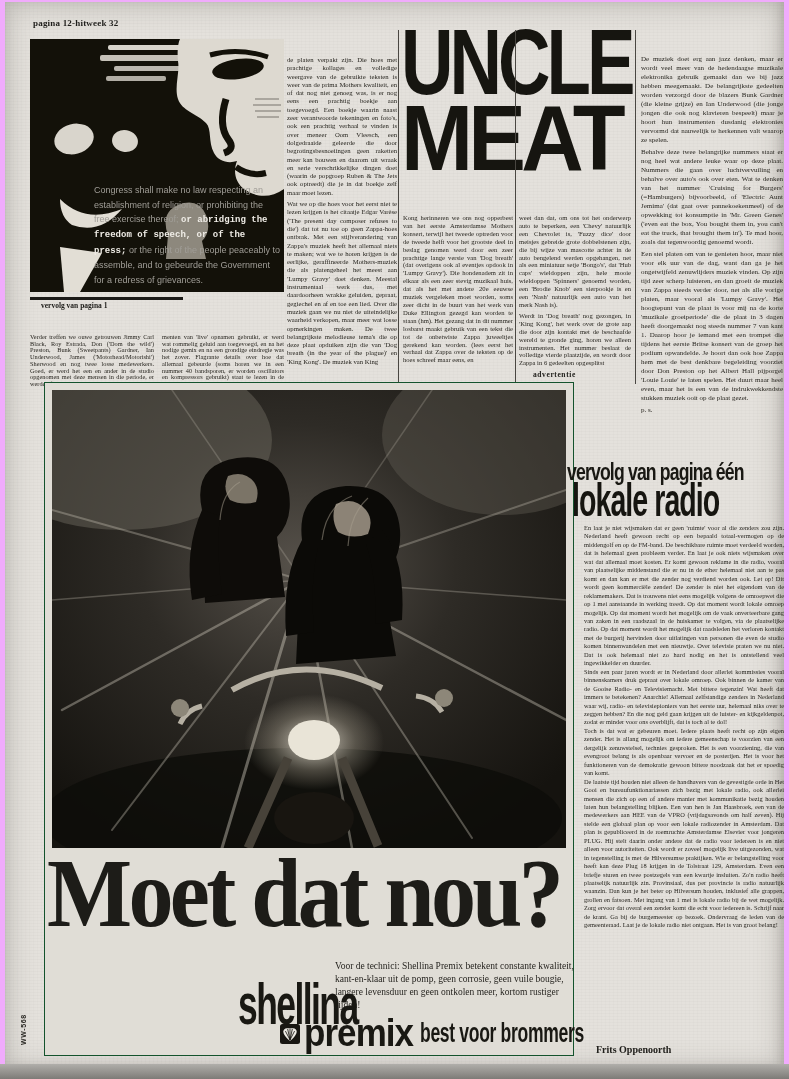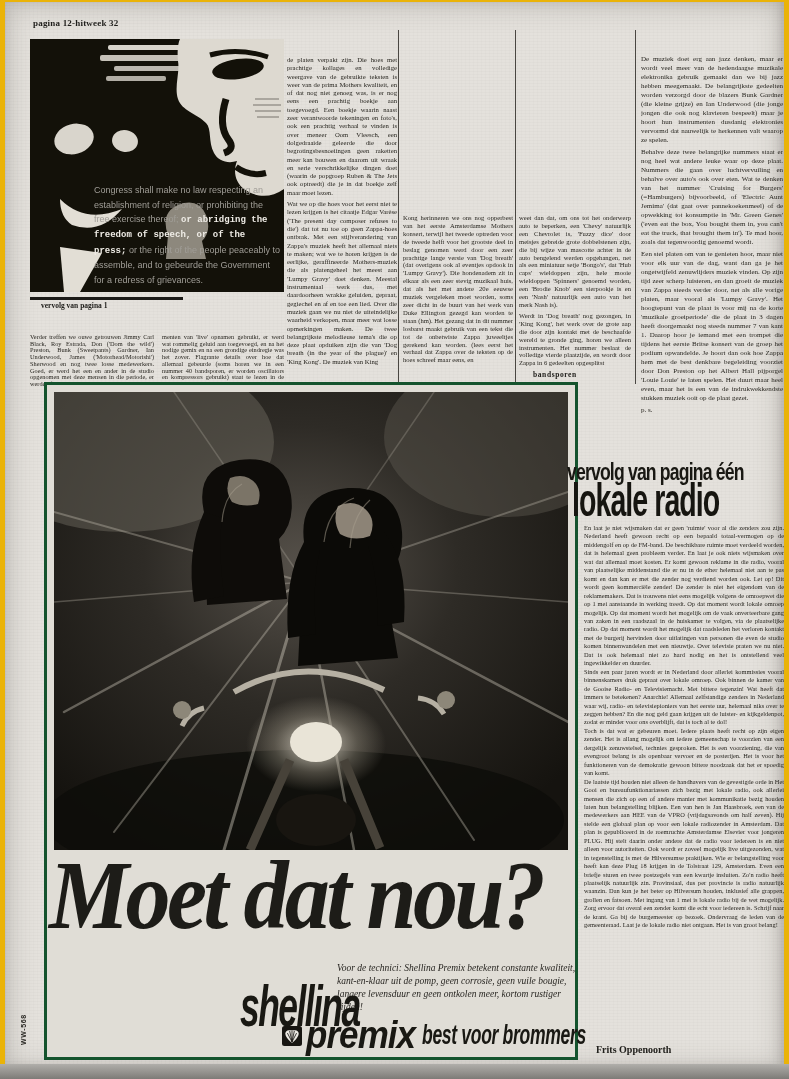--- a/index.html
+++ b/index.html
@@ -1,18 +1,18 @@
 <!DOCTYPE html>
 <html><head>
 <meta charset="utf-8">
 <title>pagina 12 - hitweek 32</title>
 <style>
   html,body{margin:0;padding:0;background:#8f8d89;}
   .page{position:relative;width:789px;height:1079px;overflow:hidden;
-        background:#eab308;font-family:"Liberation Serif","DejaVu Serif",serif;color:#26241f;}
+        background:#f0abfc;font-family:"Liberation Serif","DejaVu Serif",serif;color:#26241f;}
   .paper{position:absolute;left:5px;top:2px;width:779px;height:1069px;background:#e4e1dc;
          box-shadow:inset 0 0 28px rgba(90,86,80,.35), inset -3px -4px 10px rgba(120,116,110,.25);}
   .paper::before{content:"";position:absolute;inset:0;
          background:repeating-linear-gradient(0deg, rgba(70,65,58,.025) 0 1px, transparent 1px 3px),
                     repeating-linear-gradient(90deg, rgba(70,65,58,.018) 0 1px, transparent 1px 4px);}
   .scanband{position:absolute;left:0;top:1064px;width:789px;height:15px;
          background:linear-gradient(#b0aeaa,#7d7b77);}
 
   .hdr{position:absolute;left:33px;top:18px;font-weight:bold;font-size:9px;letter-spacing:.2px;color:#1f1e1b;}
 
@@ -41,21 +41,21 @@
 
   .uncle{position:absolute;left:401px;top:24px;margin:0;
         font-family:"Liberation Sans","DejaVu Sans",sans-serif;font-weight:900;color:#161510;
         font-size:92px;line-height:76px;letter-spacing:-5px;}
   .uncle span{display:block;transform-origin:left top;}
   .uncle .u1{transform:scaleX(.79);}
   .uncle .u2{transform:scaleX(.94);}
 
   
   .advlabel{position:absolute;left:533px;top:370px;font-weight:bold;font-size:7.5px;letter-spacing:.6px;color:#22211d;}
-  .adbox{position:absolute;left:44px;top:382px;width:528px;height:672px;border:3px solid #14532d;background:#e0ddd6;font-style:italic;}
+  .adbox{position:absolute;left:44px;top:382px;width:528px;height:672px;border:1px solid #14532d;background:#e0ddd6;}
   .adphoto{position:absolute;left:7px;top:7px;width:514px;height:458px;background:#16140f;overflow:hidden;}
   .adheadline{position:absolute;left:2px;top:462px;margin:0;font-weight:700;color:#1d1c18;
         font-size:98px;line-height:96px;letter-spacing:-4px;white-space:nowrap;
         transform:scaleX(.92);transform-origin:left top;}
   .adleft{position:absolute;left:11px;top:577px;width:272px;margin:0;font-size:9.5px;line-height:13px;color:#211f1b;}
   .adright{position:absolute;left:290px;top:577px;width:248px;margin:0;font-size:9.5px;line-height:13px;color:#211f1b;}
   .b-shell{position:absolute;left:193px;top:592px;font-family:"Liberation Sans","DejaVu Sans",sans-serif;
         font-weight:900;font-size:58px;line-height:58px;letter-spacing:-2.5px;color:#191813;
         transform:scaleX(.61);transform-origin:left top;}
   .b-prem{position:absolute;left:259px;top:631px;font-family:"Liberation Sans","DejaVu Sans",sans-serif;
@@ -118,40 +118,44 @@
   <div class="c1bar"></div>
   <div class="c1head">vervolg van pagina 1</div>
   <div class="col col-a">Verder treffen we ouwe getrouwen Jimmy Carl Black, Roy Estrada, Don ('Dom the wild') Preston, Bunk (Sweetpants) Gardner, Ian Underwood, James ('Motorhead/Motorishi') Sherwood en nog twee losse medewerkers. Goed, er werd het een en ander in de studio opgenomen met deze mensen in die periode, er werden frag-</div>
   <div class="col col-b">menten van 'live' opnamen gebruikt, er werd wat rommelig geluid aan toegevoegd, en na het nodige gemix en na een grondige eindregie was het zover. Flagrante details over hoe dat allemaal gebeurde (soms horen we in een nummer 40 bandsporen, er worden oscillators en kompressors gebruikt) staat te lezen in de prachtige klaphoes waarin</div>
 
   <div class="col col2">
     <p>de platen verpakt zijn. Die hoes met prachtige kollages en volledige weergave van de gebruikte teksten is weer van de prima Mothers kwaliteit, en of dat nog niet genoeg was, is er nog eens een prachtig boekje aan toegevoegd. Een boekje waarin naast zeer verantwoorde tekeningen en foto's, ook een prachtig verhaal te vinden is over meneer Oom Vleesch, een dolgedraaide geleerde die door begrotingsbesnoeiingen geen raketten meer kan bouwen en daarom uit wraak en serie verschrikkelijke dingen doet (waarin de popgroep Ruben &amp; The Jets ook optreedt) die je in dat boekje zelf maar moet lezen.</p>
     <p>Wat we op die hoes voor het eerst niet te lezen krijgen is het citaatje Edgar Varèse ('The present day composer refuses to die') dat tot nu toe op geen Zappa-hoes ontbrak. Met een stijlverandering van Zappa's muziek heeft het allemaal niets te maken; wat we te horen krijgen is de eerlijke, geraffineerde Mothers-muziek die als platengeheel het meest aan 'Lumpy Gravy' doet denken. Meestal instrumentaal werk dus, met daardoorheen wrakke geluiden, gepraat, gegiechel en af en toe een lied. Over die muziek gaan we nu niet de uiteindelijke waarheid verkopen, maar meer wat losse opmerkingen maken. De twee belangrijkste melodieuse tema's die op deze plaat opduiken zijn die van 'Dog breath (in the year of the plague)' en 'King Kong'. De muziek van King</p>
   </div>
 
+  <h1 class="uncle">
+    <span class="u1">UNCLE</span>
+    <span class="u2">MEAT</span>
+  </h1>
 
   <div class="vrule r1"></div>
   <div class="vrule r2"></div>
   <div class="vrule r3"></div>
 
   <div class="col col3">
     <p>Kong herinneren we ons nog opperbest van het eerste Amsterdamse Mothers konsert, terwijl het tweede optreden voor de tweede helft voor het grootste deel in beslag genomen werd door een zeer prachtige lange versie van 'Dog breath' (dat overigens ook al eventjes opdook in 'Lumpy Gravy'). Die hondenadem zit in elkaar als een zeer stevig muzikaal huis, dat als het met andere 20e eeuwse muziek vergeleken moet worden, soms zeer dicht in de buurt van het werk van Duke Ellington gezegd kan worden te staan (hm). Het gezang dat in dit nummer losbarst maakt gebruik van een tekst die tot de onbetwiste Zappa juweeltjes gerekend kan worden. (lees eerst het verhaal dat Zappa over de teksten op de hoes schreef maar eens, en</p>
   </div>
   <div class="col col4">
     <p>weet dan dat, om ons tot het onderwerp auto te beperken, een 'Chevy' natuurlijk een Chevrolet is, 'Fuzzy dice' door meisjes gebreide grote dobbelstenen zijn, die bij wijze van mascotte achter in de auto bengelend werden opgehangen, net als een miniatuur setje 'Bongo's', dat 'Hub caps' wieldoppen zijn, hele mooie wieldoppen 'Spinners' genoemd worden, een 'Brodie Knob' een sierpookje is en een 'Nash' natuurlijk een auto van het merk Nash is).</p>
     <p>Werdt in 'Dog breath' nog gezongen, in 'King Kong', het werk over de grote aap die door zijn kontakt met de beschaafde wereld te gronde ging, horen we alleen instrumenten. Het nummer beslaat de volledige vierde plaatzijde, en wordt door Zappa in 6 gedeelten opgesplitst</p>
   </div>
   <div class="col col5">
     <p>De muziek doet erg aan jazz denken, maar er wordt veel meer van de hedendaagse muzikale elektronika gebruik gemaakt dan we bij jazz hebben meegemaakt. De belangrijkste gedeelten worden verzorgd door de blazers Bunk Gardner (die kleine grijze) en Ian Underwood (die jonge jongen die ook nog klavieren bespeelt) maar je hoort hun instrumenten dusdanig elektronies vervormd dat nauwelijk te herkennen valt waarop ze spelen.</p>
     <p>Behalve deze twee belangrijke nummers staat er nog heel wat andere leuke waar op deze plaat. Nummers die gaan over luchtvervuiling en behalve over auto's ook over eten. Wat te denken van het nummer 'Cruising for Burgers' (=Hamburgers) bijvoorbeeld, of 'Electric Aunt Jemima' (dat gaat over pannekoekenmeel) of de opwekking tot konsumptie in 'Mr. Green Genes' ('even eat the box, You bought them in, you can't eat the truck, that brought them in'). Te mad hoor, zoals dat tegenwoordig genoemd wordt.</p>
     <p>Een stel platen om van te genieten hoor, maar niet voor elk uur van de dag, want dan ga je het ongetwijfeld zenuwlijders muziek vinden. Op zijn tijd zeer scherp luisteren, en dan groeit de muziek van Zappa steeds verder door, net als alle vorige platen, maar vooral als 'Lumpy Gravy'. Het hoogtepunt van de plaat is voor mij na de korte 'muzikale groeiperiode' die de plaat in 3 dagen heeft doorgemaakt nog steeds nummer 7 van kant 1. Daarop hoor je iemand met een trompet die tijdens het eerste Britse konsert van de groep het podium opwandelde. Je hoort dan ook hoe Zappa hem met de best denkbare begeleiding voorziet door Don Preston op het Albert Hall pijporgel 'Louie Louie' te laten spelen. Het duurt maar heel even, maar het is een van de indrukwekkendste stukken muziek ooit op de plaat gezet.</p>
     <p class="ps">p. s.</p>
   </div>
 
-  <div class="advlabel">bandsporen</div>
+  <div class="advlabel">advertentie</div>
   <section class="adbox">
     <div class="adphoto">
       <svg viewBox="0 0 514 458">
         <defs>
           <radialGradient id="amb" cx="48%" cy="38%" r="68%">
             <stop offset="0%" stop-color="#56514a"></stop>
             <stop offset="45%" stop-color="#2e2b26"></stop>
             <stop offset="100%" stop-color="#15130f"></stop>
           </radialGradient>
           <radialGradient id="glow" cx="50%" cy="50%" r="50%">

